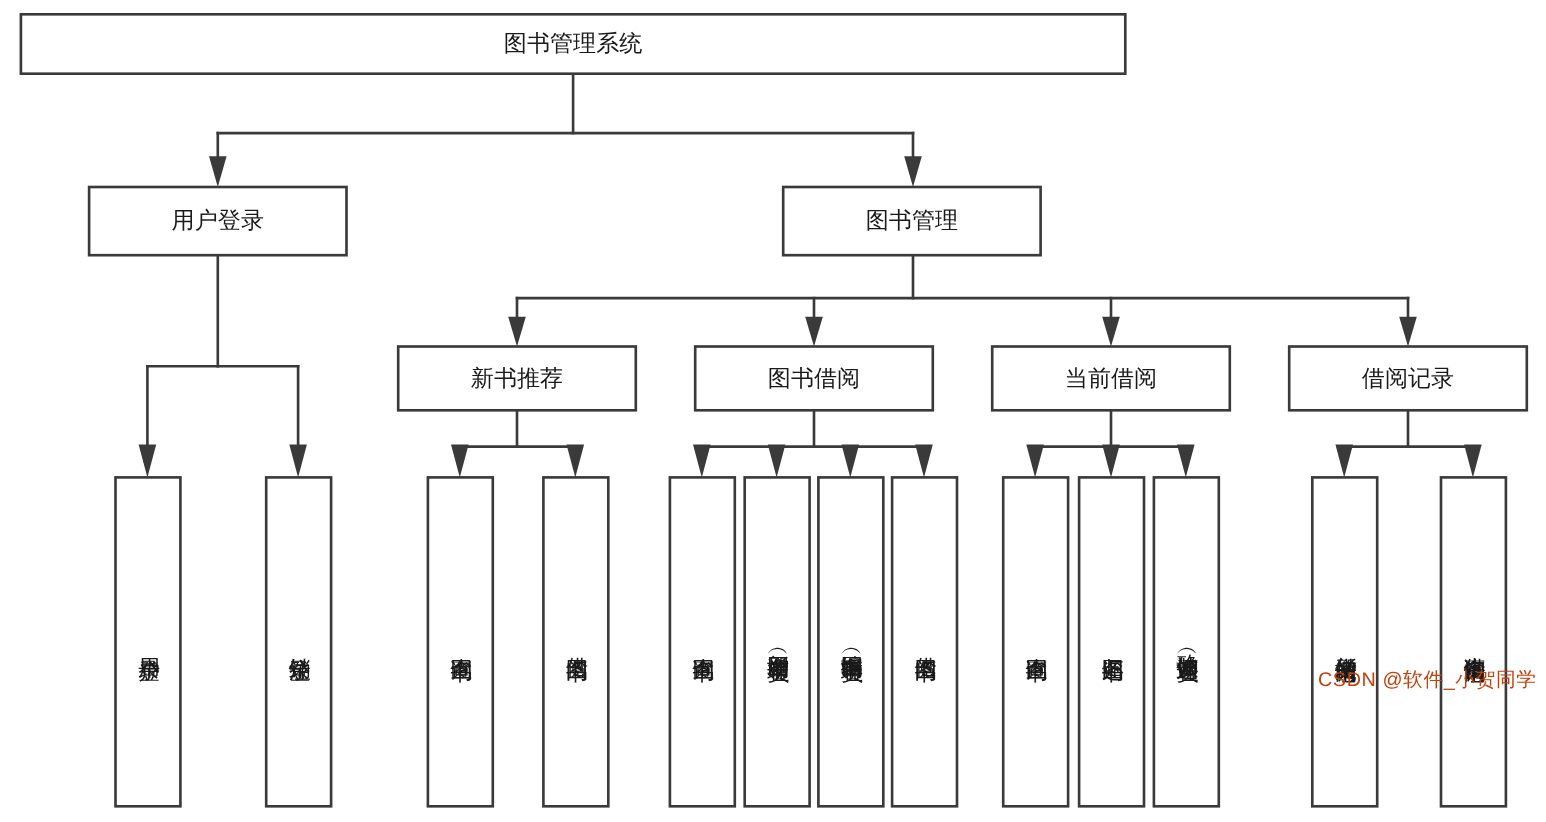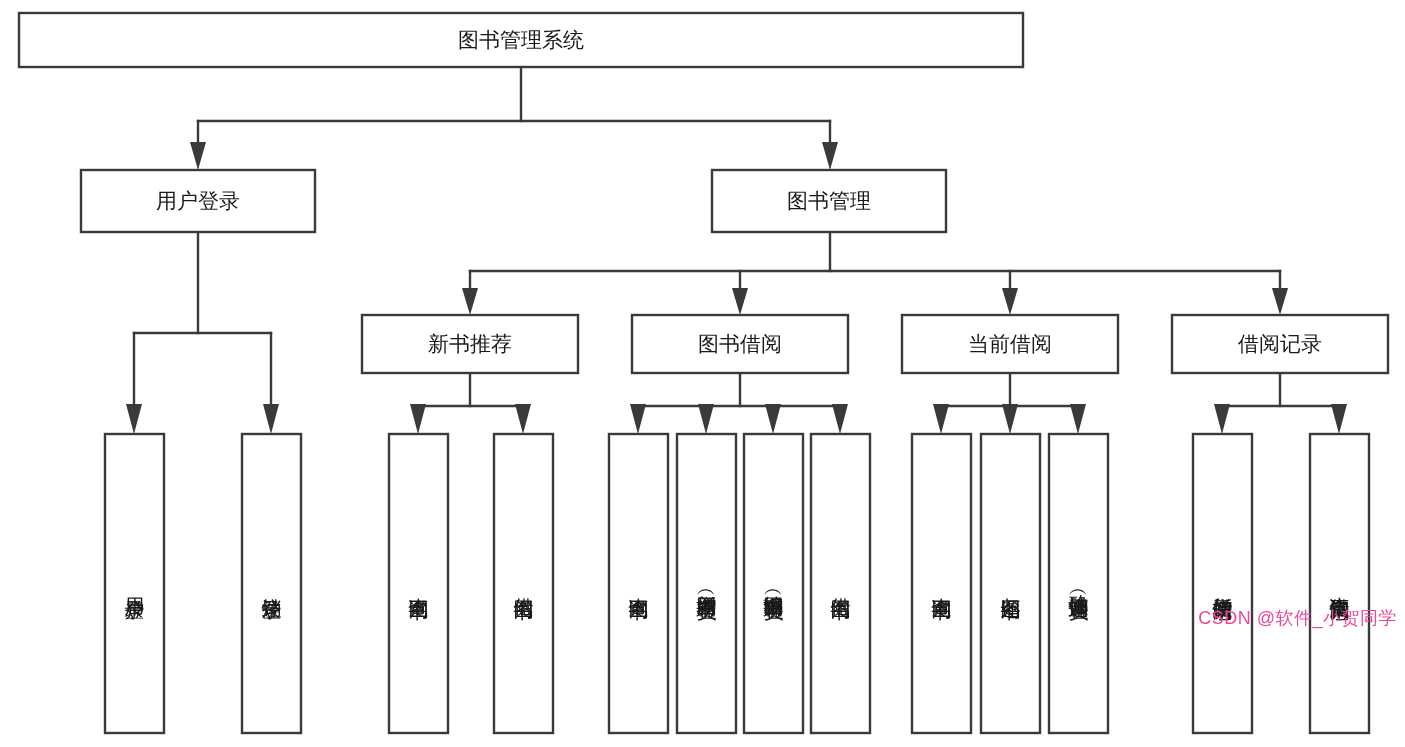--- a/index.html
+++ b/index.html
@@ -63,21 +63,21 @@
     align-items: center;
     justify-content: center;
     pointer-events: none;
   }
   .watermark {
     position: absolute;
     right: 8px;
     bottom: 6px;
     font-family: "Liberation Sans", sans-serif;
     font-size: 18px;
-    color: #ec4899;
+    color: #c2410c;
     letter-spacing: 0.5px;
     white-space: nowrap;
   }
 </style>
 </head>
 <body>
 
 <div id="diagram-root">
 
   <svg class="flow" viewBox="0 0 1405 747">

